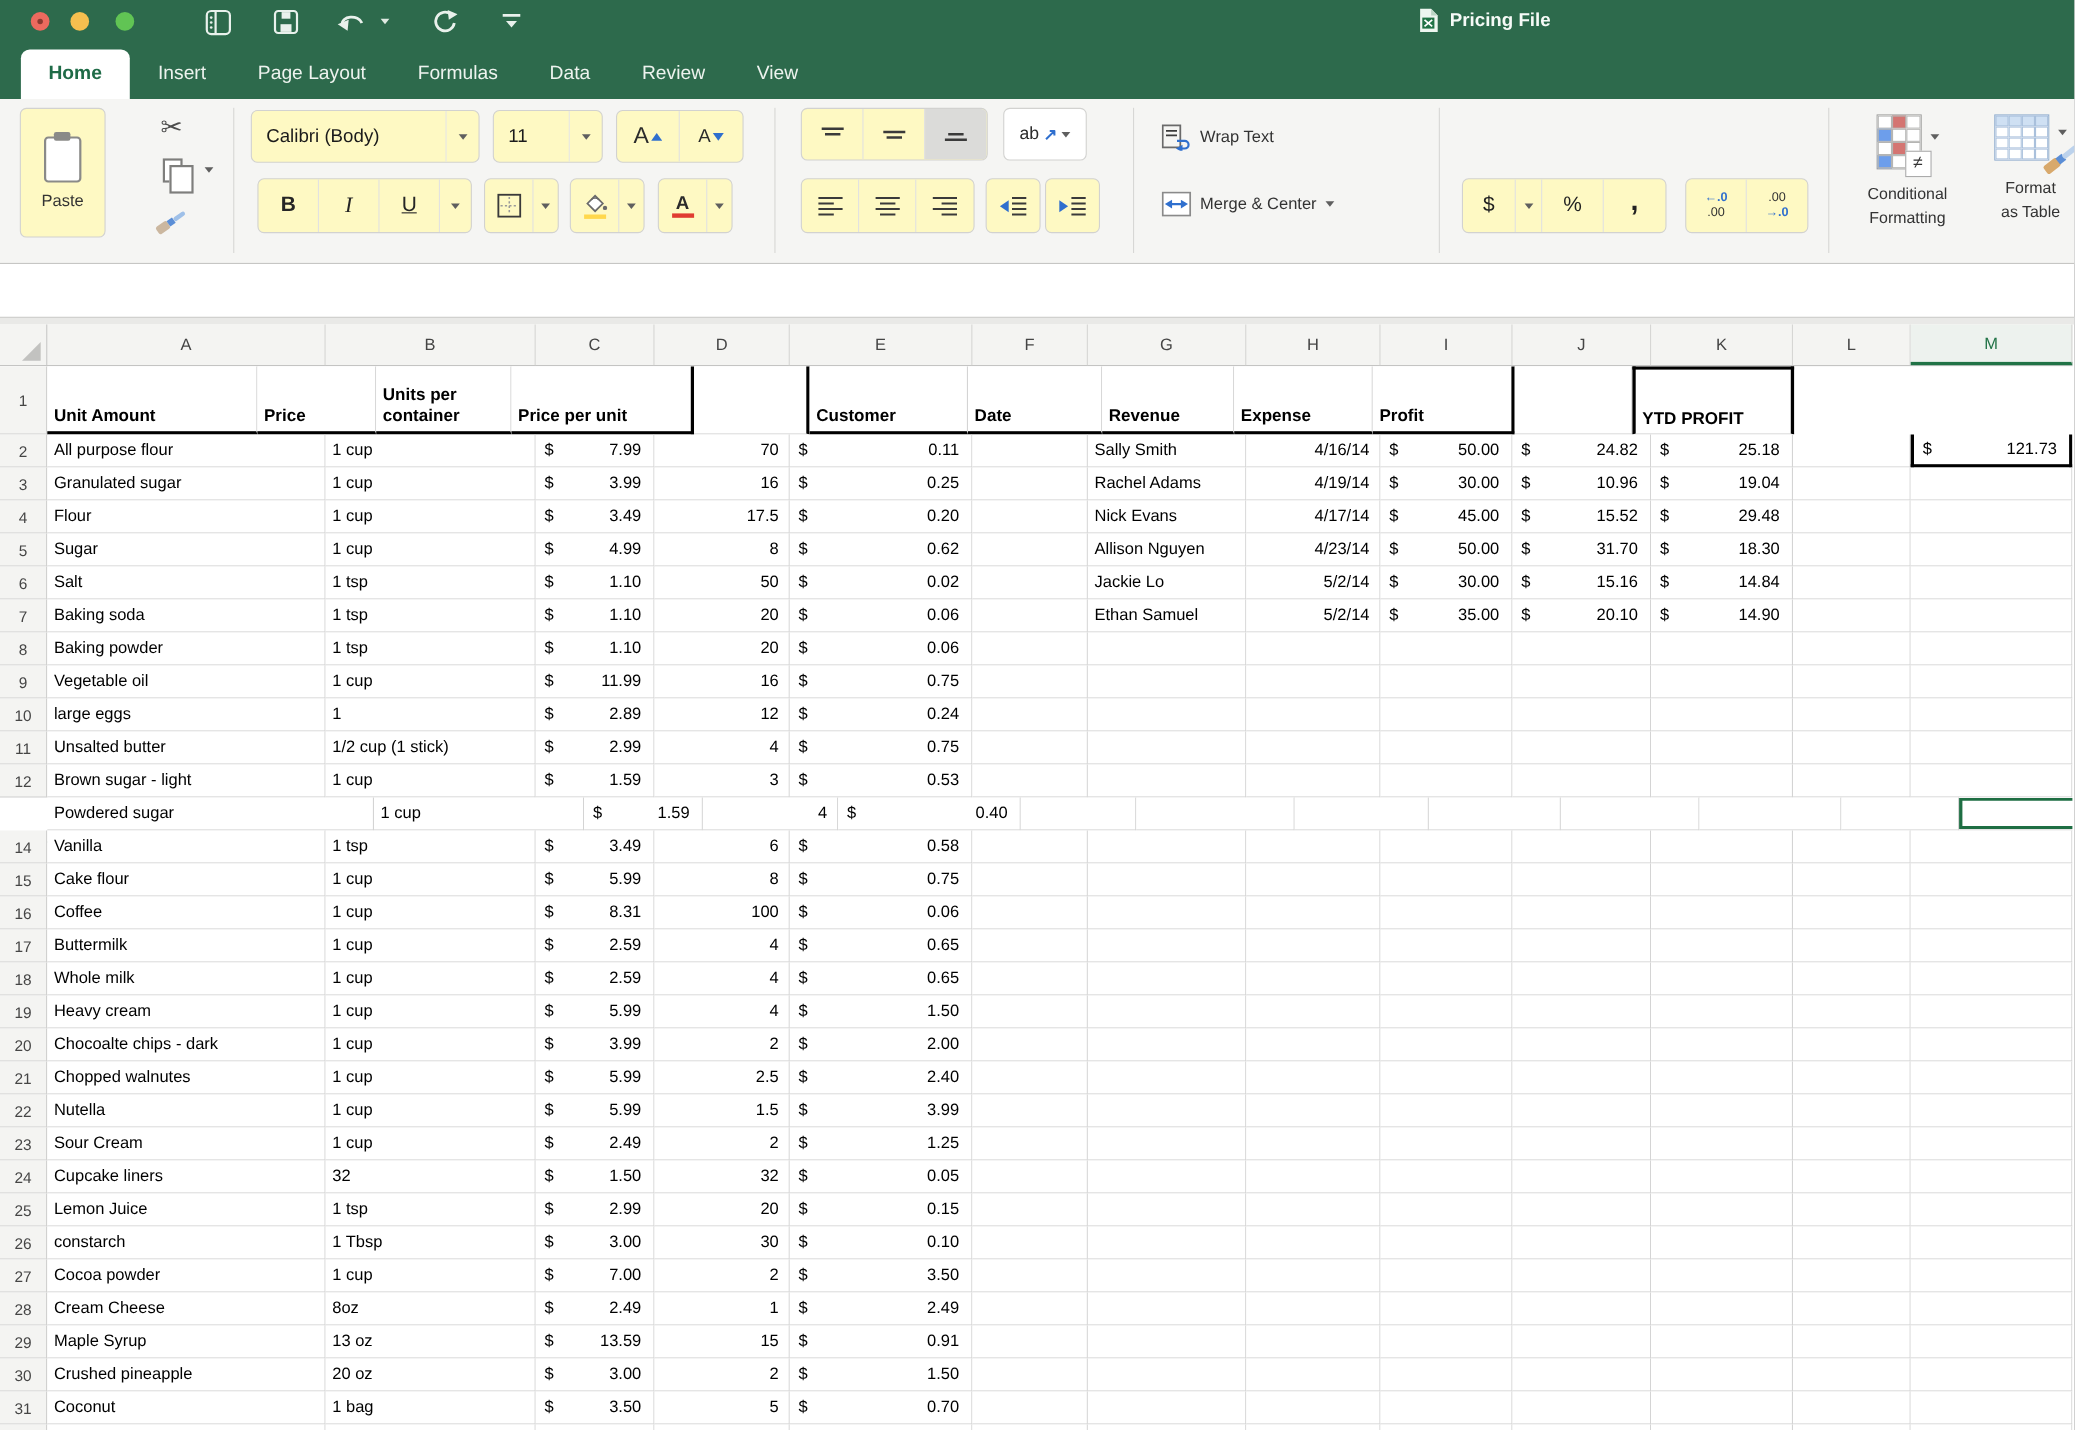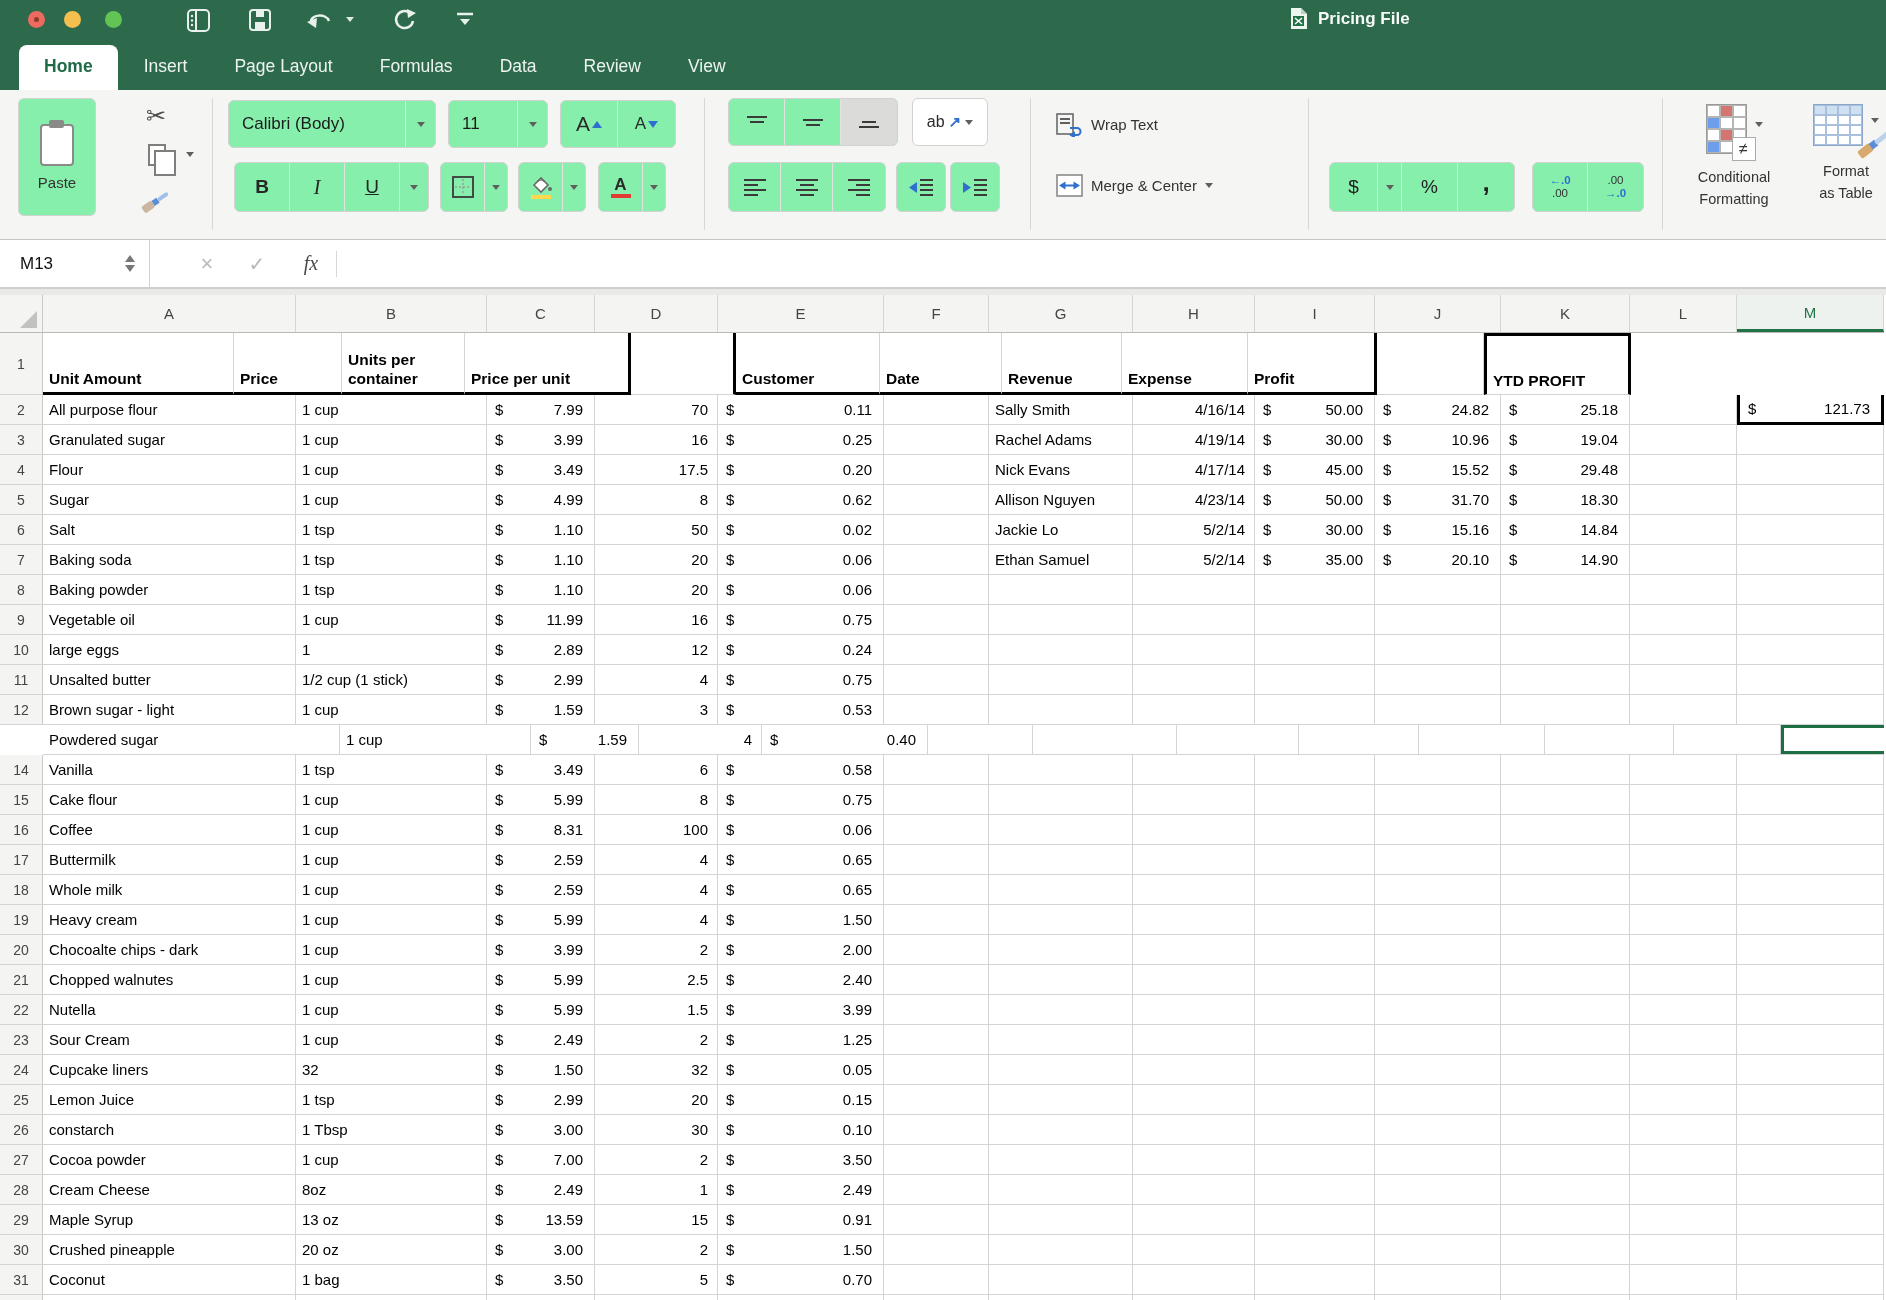--- a/index.html
+++ b/index.html
@@ -24,21 +24,21 @@
   
   #tabbar{position:absolute;top:40px;left:0;width:100%;height:50px;background:var(--chrome);}
   #tabs{display:flex;align-items:flex-end;height:50px;padding-left:19px;}
   .tab{margin-right:47px;font-size:17.5px;color:#edf3ee;padding:11px 0 13px;cursor:default;}
   .tab.active{background:#fff;color:#1f6b47;font-weight:700;border-radius:8px 8px 0 0;
               padding:11px 25px 13px;margin-right:26px;}
   
   #ribbon{position:absolute;top:90px;left:0;width:100%;height:150px;background:#f5f5f3;
           border-bottom:1px solid #c6c6c4;}
   .rdiv{position:absolute;top:8px;height:132px;width:1px;background:#d7d7d5;}
-  .rb,.seg,.combo{position:absolute;background:#86efac;border:1px solid #d2d2d0;border-radius:6px;}
+  .rb,.seg,.combo{position:absolute;background:#fef9c3;border:1px solid #d2d2d0;border-radius:6px;}
   .rb{display:flex;align-items:center;justify-content:center;}
   .seg{display:flex;overflow:hidden;}
   .seg>div{display:flex;align-items:center;justify-content:center;border-right:1px solid #e2e2e0;height:100%;}
   .seg>div:last-child{border-right:none;}
   .seg .on{background:#dbdbd9;}
   .combo{display:flex;align-items:center;font-size:17px;color:#1b1b1b;}
   .combo .val{flex:1;padding-left:13px;white-space:nowrap;overflow:hidden;}
   .combo .dd{width:30px;align-self:stretch;display:flex;align-items:center;justify-content:center;border-left:1px solid #e6e6e4;}
   .crt{width:0;height:0;border-left:4.5px solid transparent;border-right:4.5px solid transparent;border-top:5.5px solid #5f5f5f;display:inline-block;}
   .rlabel{font-size:15px;color:#333;}
@@ -472,36 +472,20 @@
               <div class="hnd"></div>
             </div>
         </div>
         <span class="crt" style="margin-top:14px"></span>
       </div>
       <div class="biglabel">Format</div>
       <div class="biglabel">as Table</div>
     </div>
   </div>
 
-  <div id="fbar">
-    <div id="namebox">
-      <span class="nb">M13</span>
-      <span class="stepper">
-          <i class="u"></i>
-          <i class="d"></i>
-        </span>
-    </div>
-    <div class="fbtn" style="left:192px;width:30px;font-size:22px">×</div>
-    <div class="fbtn" style="left:242px;width:30px;font-size:20px">✓</div>
-    <div class="fbtn" style="left:294px;width:34px">
-        <span id="fx">fx</span>
-      </div>
-    <div class="vline"></div>
-    <div style="position:absolute;left:346px;top:0;right:0;height:47px"></div>
-  </div>
   <div id="prehead"></div>
 
   <div id="colheaders">
       <div class="corner">
         <div class="tri-corner"></div>
       </div>
       <div class="colh" style="width:253px">A</div>
       <div class="colh" style="width:191px">B</div>
       <div class="colh" style="width:108px">C</div>
       <div class="colh" style="width:123px">D</div>

